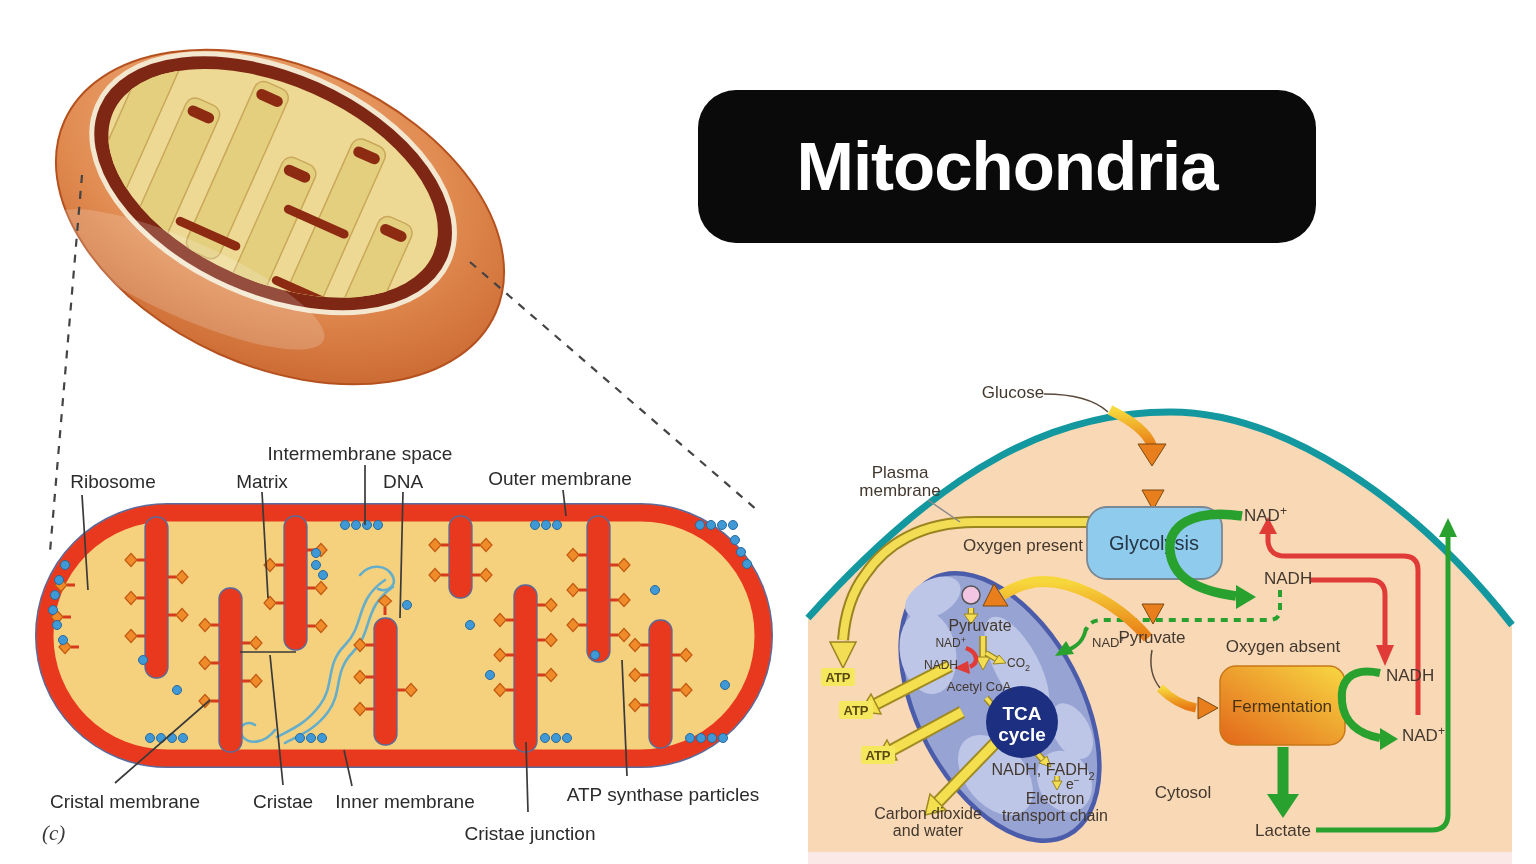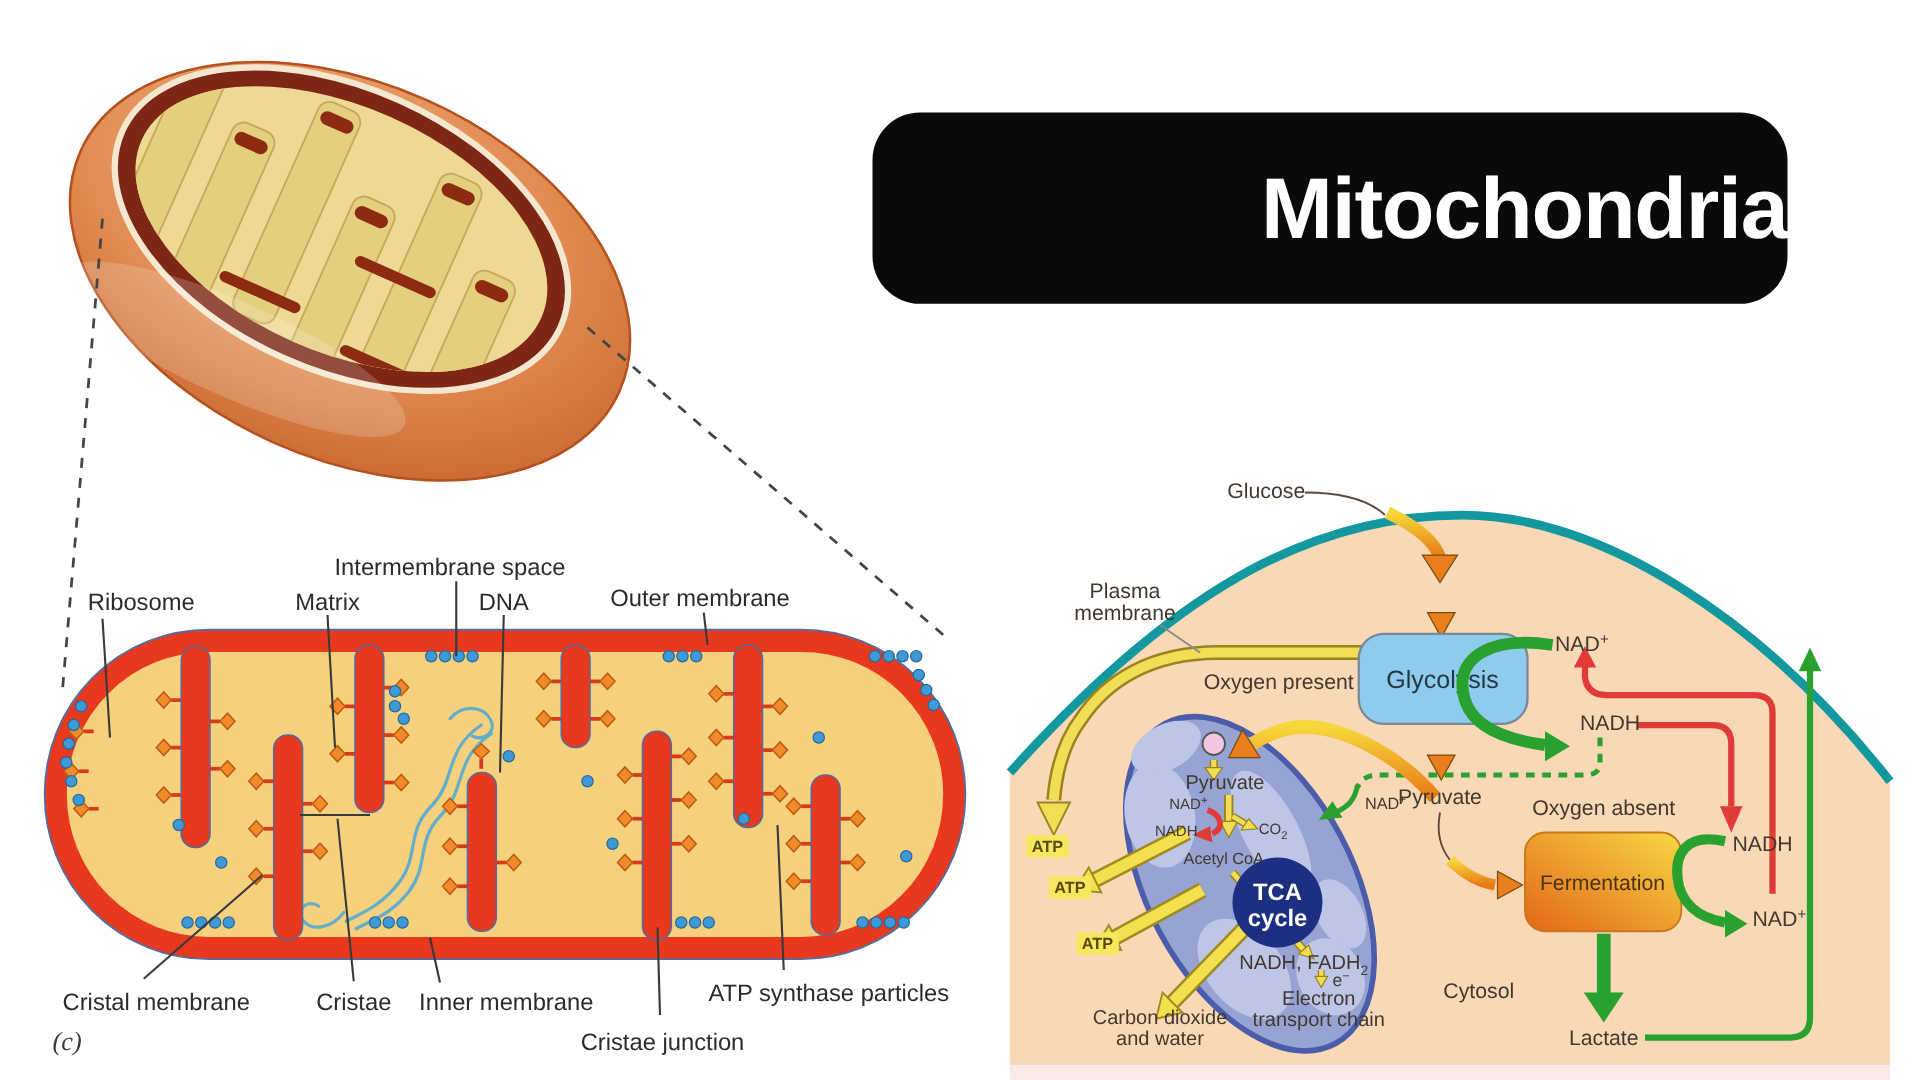--- a/index.html
+++ b/index.html
@@ -1,21 +1,21 @@
 <!DOCTYPE html>
 <html><head>
 <meta charset="utf-8">
 <style>
   html,body{margin:0;padding:0;background:#ffffff;}
   body{width:1536px;height:864px;position:relative;overflow:hidden;
        font-family:"Liberation Sans",sans-serif;}
   .abs{position:absolute;}
   
-  #title-pill{left:698px;top:90px;width:732px;height:153px;background:#0a0a0a;
-      border-radius:38px;display:flex;align-items:center;justify-content:flex-end;}
+  #title-pill{left:698px;top:90px;width:618px;height:153px;background:#0a0a0a;
+      border-radius:38px;display:flex;align-items:center;justify-content:center;}
   #title-pill span{color:#ffffff;font-size:69px;font-weight:bold;letter-spacing:-1px;}
   
   text{font-family:"Liberation Sans",sans-serif;}
   .cs-label{font-size:19px;fill:#2b2b2b;}
   .cap{font-family:"Liberation Serif",serif;font-style:italic;font-size:21px;fill:#3a3a3a;}
   .t17{font-size:17px;fill:#42382e;}
   .t16{font-size:16px;fill:#42382e;}
   .t14{font-size:14px;fill:#42382e;}
   .t13{font-size:13px;fill:#42382e;}
   .t12{font-size:12px;fill:#42382e;}

